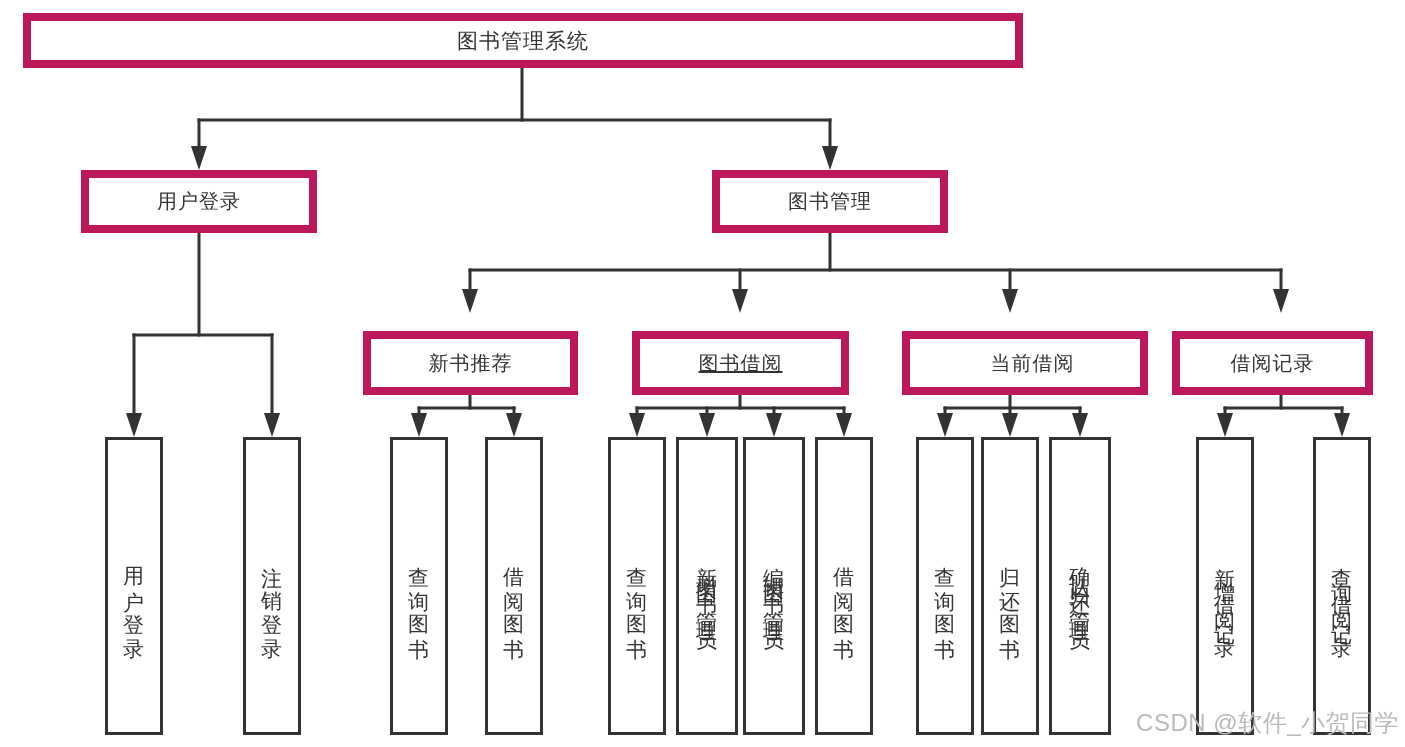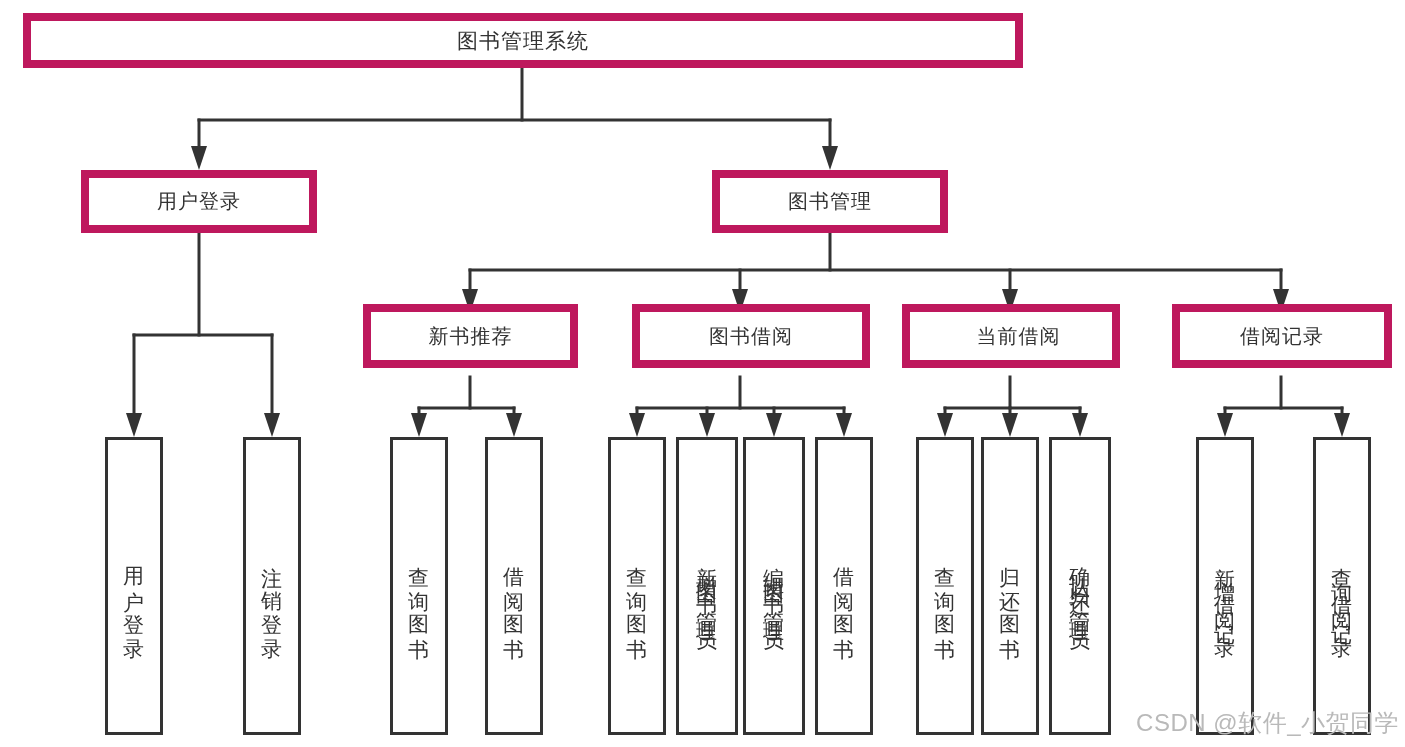--- a/index.html
+++ b/index.html
@@ -12,25 +12,25 @@
   svg.connectors{position:absolute;left:0;top:0;z-index:1;}
   .node{
     position:absolute;box-sizing:border-box;z-index:2;
     border:8px solid #be185d;background:#ffffff;
     display:flex;align-items:center;justify-content:center;
     font-size:20px;letter-spacing:1px;color:#333333;
   }
   .node--root{left:23px;top:13px;width:1000px;height:55px;font-size:21px;}
   .node--l2a{left:81px;top:170px;width:236px;height:63px;}
   .node--l2b{left:712px;top:170px;width:236px;height:63px;}
-  .node--l3{top:304px;height:64px;}
+  .node--l3{top:331px;height:64px;}
   .node--l3a{left:363px;width:215px;}
-  .node--l3b{left:632px;width:238px;}
-  .node--l3c{left:902px;width:218px;padding-left:15px;}
-  .node--l3d{left:1172px;width:220px;}
+  .node--l3b{left:632px;width:217px;text-decoration:underline;}
+  .node--l3c{left:902px;width:246px;padding-left:15px;}
+  .node--l3d{left:1172px;width:201px;}
   .leaf{
     position:absolute;box-sizing:border-box;z-index:2;
     top:437px;height:298px;width:58px;
     border:3px solid #333333;background:#ffffff;
     display:flex;align-items:center;justify-content:center;
   }
   .leaf span{
     writing-mode:vertical-rl;text-orientation:mixed;
     font-size:21px;line-height:1;color:#333333;white-space:nowrap;
   }

